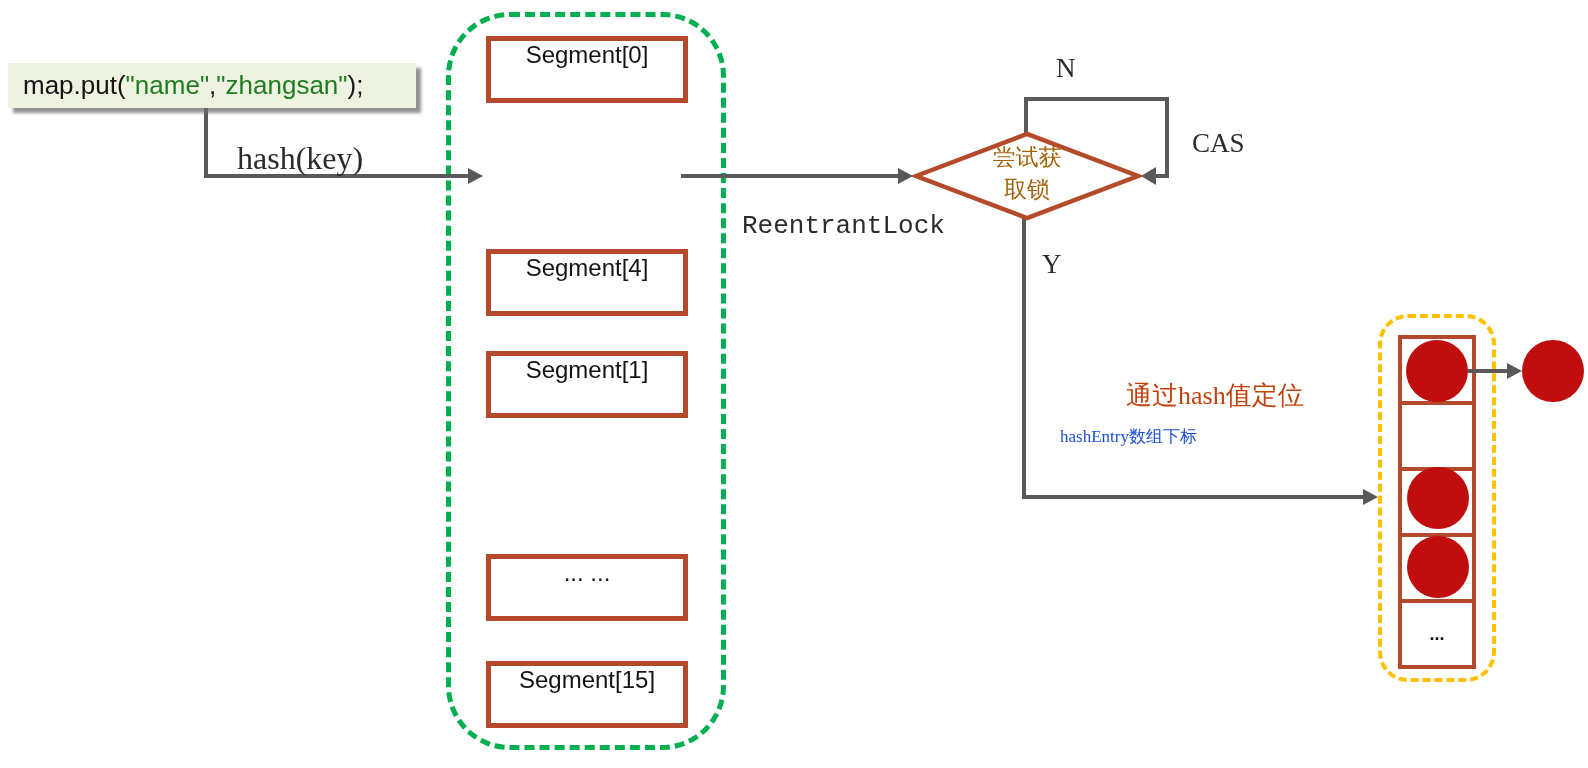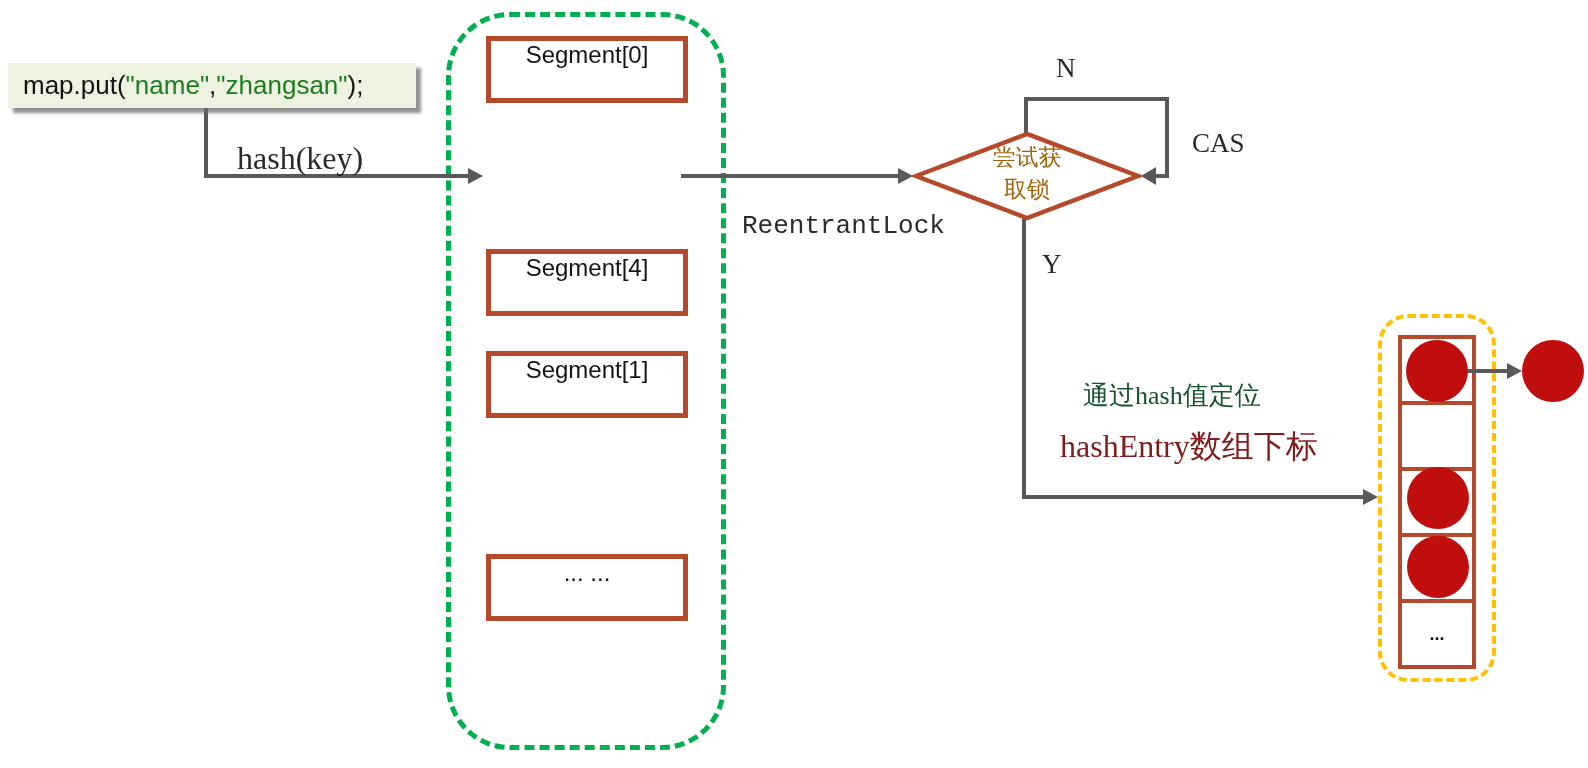--- a/index.html
+++ b/index.html
@@ -54,22 +54,22 @@
   #hash-label{left:237px;top:140px;font-size:32px;}
   #reentrant-label{left:742px;top:211px;font-size:26px;font-family:Liberation Mono, monospace;}
   #n-label{left:1056px;top:53px;font-size:27px;}
   #cas-label{left:1192px;top:112px;font-size:27px;margin-top:16px;}
   #y-label{left:1042px;top:249px;font-size:27px;}
   #diamond-label{
     left:957px;top:142px;width:140px;
     text-align:center;font-size:23px;line-height:32px;
     color:#a16207;z-index:7;
   }
-  #locate-line1{left:1083px;top:378px;font-size:26px;color:#14532d;}
-  #locate-line2{left:1060px;top:425px;font-size:32px;color:#7f1d1d;}
+  #locate-line1{left:1126px;top:378px;font-size:26px;color:#c2410c;}
+  #locate-line2{left:1060px;top:425px;font-size:17px;color:#1d4ed8;}
 
   
   #hashentry-container{
     left:1378px;top:314px;width:118px;height:368px;
     border:4px dashed var(--dash-yellow,#ffc000);
     border-radius:30px;
     z-index:1;
   }
   .entry-cell{
     left:1398px;width:78px;height:70px;
@@ -117,20 +117,23 @@
     </div>
   <div class="abs segment-box" style="top:249px">
       <span>Segment[4]</span>
     </div>
   <div class="abs segment-box" style="top:351px">
       <span>Segment[1]</span>
     </div>
   <div class="abs segment-box" style="top:554px">
       <span>... ...</span>
     </div>
+  <div class="abs segment-box" style="top:661px">
+      <span>Segment[15]</span>
+    </div>
 
   <div class="abs lbl" id="hash-label">hash(key)</div>
   <div class="abs lbl" id="reentrant-label">ReentrantLock</div>
   <div class="abs lbl" id="n-label">N</div>
   <div class="abs lbl" id="cas-label">CAS</div>
   <div class="abs lbl" id="y-label">Y</div>
   <div class="abs lbl" id="diamond-label">
     <div>尝试获</div>
     <div>取锁</div>
   </div>

